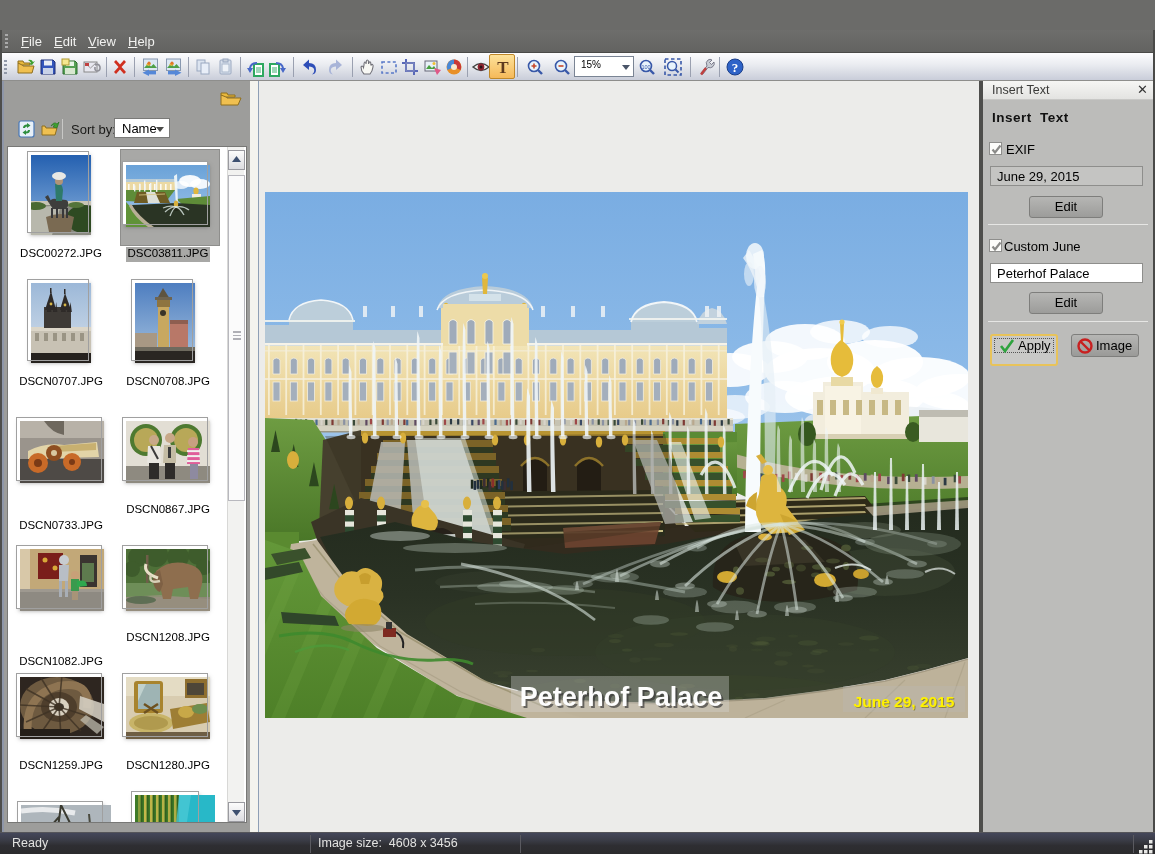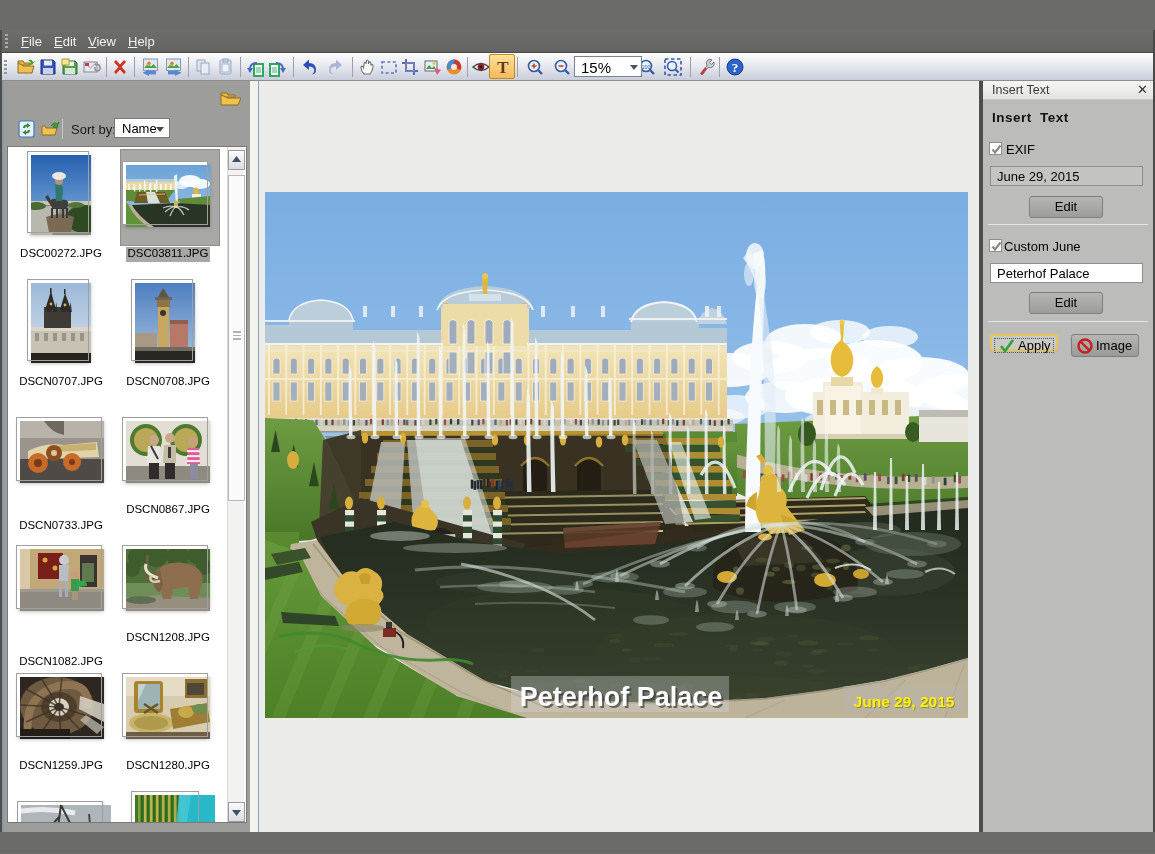--- a/index.html
+++ b/index.html
@@ -15,21 +15,21 @@
 .grip { position:absolute; left:5px; top:4px; width:3px; height:14px;
   background:repeating-linear-gradient(#AAA 0 2px, transparent 2px 4px); }
 .toolbar { position:absolute; left:0; top:53px; width:1155px; height:28px;
   background:linear-gradient(#FDFDFE 0%, #E9EBF0 45%, #C9CDD9 100%); border-bottom:1px solid #8E8E8C; }
 .tgrip { position:absolute; left:4px; top:7px; width:3px; height:14px;
   background:repeating-linear-gradient(#9098A8 0 2px, transparent 2px 4px); }
 .tbi { position:absolute; top:4px; }
 .tbsep { position:absolute; top:4px; width:1px; height:20px; background:#9AA0B0; }
 .tbox { position:absolute; left:489px; top:1px; width:26px; height:25px; background:linear-gradient(#FDE29A,#F5B95A);
   border:1px solid #C08828; border-radius:2px; }
-.zoombox { position:absolute; left:574px; top:3px; width:68px; height:21px; background:#FFF; border:1px solid #7A8494; font-size:15px; }
+.zoombox { position:absolute; left:574px; top:3px; width:60px; height:21px; background:#FFF; border:1px solid #7A8494; font-size:10px; }
 .zoombox span { position:absolute; left:6px; top:2px; }
 .zarrow { position:absolute; right:3px; top:8px; width:0; height:0; border-left:4px solid transparent; border-right:4px solid transparent; border-top:5px solid #4A5568; }
 
 .leftpanel { position:absolute; left:0; top:81px; width:250px; height:751px; background:#9D9D9B; }
 .combo { position:absolute; background:#FFF; border:1px solid #7A7A78; font-size:13px; }
 .combo span { position:absolute; left:7px; top:2px; }
 .carrow { position:absolute; right:5px; top:8px; width:0; height:0; border-left:4px solid transparent; border-right:4px solid transparent; border-top:5px solid #4A4A48; }
 .folderbtn { position:absolute; left:218px; top:8px; width:26px; height:20px; }
 .sorticon { position:absolute; top:39px; }
 .sortlabel { position:absolute; left:71px; top:41px; font-size:13px; color:#1A1A18; }
@@ -57,21 +57,21 @@
 .rclose { position:absolute; right:7px; top:1px; font-size:13px; color:#333; }
 .rhead { position:absolute; left:9px; top:29px; font-size:13.5px; font-weight:bold; color:#111; letter-spacing:0.5px; word-spacing:4px; }
 .cb { position:absolute; width:13px; height:13px; background:#FCFCFA; border:1px solid #8E8E8C; }
 .cb svg { position:absolute; left:0px; top:0px; }
 .cblabel { position:absolute; font-size:13px; color:#000; }
 .rfield { position:absolute; left:7px; width:153px; height:20px; border:1px solid #8E8E8C; font-size:13px; color:#000; }
 .rfield span { position:absolute; left:6px; top:2px; }
 .rbtn { position:absolute; width:74px; height:22px; background:linear-gradient(#B6B6B4,#9C9C9A); border:1px solid #7E7E7C;
   border-radius:3px; font-size:13px; color:#000; text-align:center; line-height:20px; }
 .rsep { position:absolute; left:5px; width:160px; height:1px; background:#E6E6E4; }
-.applybtn { position:absolute; left:7px; top:253px; width:68px; height:17px; background:#C9C9C7; border:2px solid #E8C35A; border-radius:3px; }
+.applybtn { position:absolute; left:7px; top:253px; width:68px; height:32px; background:#C9C9C7; border:2px solid #E8C35A; border-radius:3px; }
 .applyin { position:absolute; left:2px; top:2px; width:60px; height:15px; border:1px dotted #555; }
 .cancelbtn { position:absolute; left:88px; top:253px; width:68px; height:23px; background:linear-gradient(#B6B6B4,#9A9A98); border:1px solid #7E7E7C; border-radius:3px; }
 
 .statusbar { position:absolute; left:0; top:832px; width:1155px; height:22px; background:linear-gradient(#44475A 0%, #3A3C46 35%, #2E2E32 60%, #2B2B2D 100%); border-top:1px solid #55555A; color:#E2E2E0; font-size:12.5px; }
 .ssep { position:absolute; top:2px; width:1px; height:18px; background:#5A5A60; }
 </style></head>
 <body>
 <div class="win">
 
 
@@ -1256,13 +1256,30 @@
         </svg>
     <span style="position:absolute;left:24px;top:3px;font-size:13px">Image</span>
   </div>
 </div>
 
 <div style="position:absolute;left:0;top:30px;width:2px;height:802px;background:#4E4E4C"></div>
 <div style="position:absolute;left:2px;top:81px;width:1.5px;height:751px;background:#8E96A8"></div>
 <div style="position:absolute;right:0;top:30px;width:2.5px;height:802px;background:#4A4A48"></div>
 <div style="position:absolute;left:0;bottom:0;width:1155px;height:1.5px;background:#6E6E6C"></div>
 
+<div class="statusbar">
+  <span style="position:absolute;left:12px;top:3px">Ready</span>
+  <div class="ssep" style="left:310px"></div>
+  <span style="position:absolute;left:318px;top:3px">Image size:&nbsp; 4608 x 3456</span>
+  <div class="ssep" style="left:520px"></div>
+  <div class="ssep" style="left:1133px"></div>
+  <svg style="position:absolute;right:1px;top:7px" width="15" height="14" viewBox="0 0 15 14">
+        <g fill="#E8E8E6">
+          <rect x="10" y="0" width="3.5" height="3.5"></rect>
+          <rect x="10" y="5" width="3.5" height="3.5"></rect>
+          <rect x="10" y="10" width="3.5" height="3.5"></rect>
+          <rect x="5" y="5" width="3.5" height="3.5"></rect>
+          <rect x="5" y="10" width="3.5" height="3.5"></rect>
+          <rect x="0" y="10" width="3.5" height="3.5"></rect>
+        </g>
+      </svg>
+</div>
 
 </div>
 </body></html>

